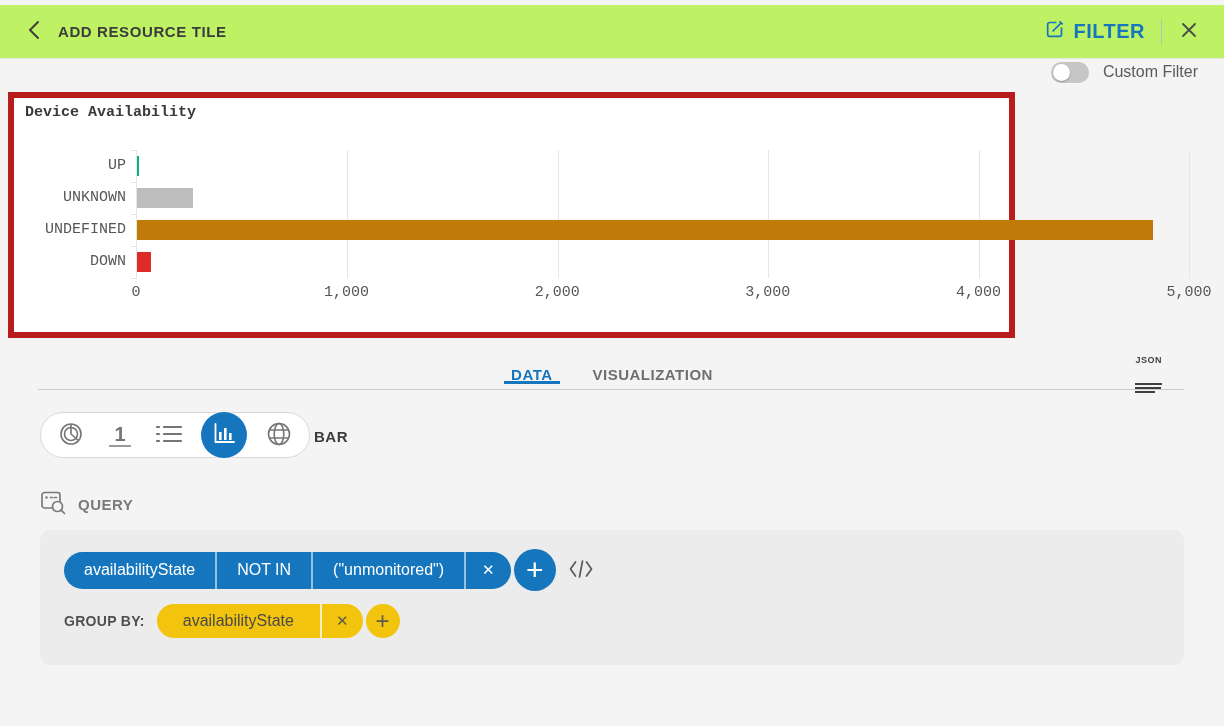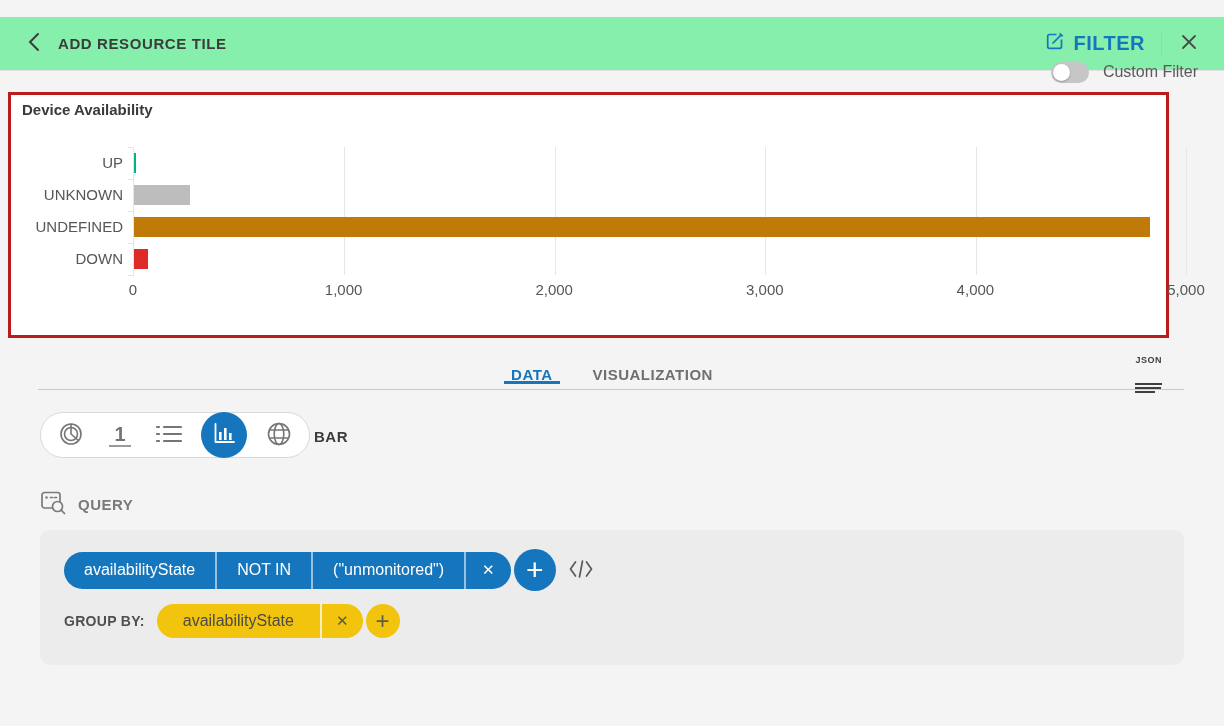--- a/index.html
+++ b/index.html
@@ -6,22 +6,22 @@
   html,body { width:1224px; height:726px; }
   body {
     font-family:"Liberation Sans", sans-serif;
     background:#f4f4f4;
     position:relative;
     overflow:hidden;
     color:#3c3c3c;
   }
   
   .hdr {
-    position:absolute; top:17px; left:0; right:0; height:54px;
-    background:#86efac; border-bottom:1px solid #e4e4e4;
+    position:absolute; top:5px; left:0; right:0; height:54px;
+    background:#bef264; border-bottom:1px solid #e4e4e4;
     display:flex; align-items:center; justify-content:space-between;
     padding:0 24px;
   }
   .hdr-left { display:flex; align-items:center; gap:14px; }
   .back-btn { background:none; border:none; cursor:pointer; display:flex; align-items:center; padding:2px; }
   .dlg-title { font-size:15px; font-weight:700; letter-spacing:.6px; color:#3c3c3c; }
   .hdr-right { display:flex; align-items:center; gap:16px; }
   .filter-btn {
     background:none; border:none; cursor:pointer;
     display:flex; align-items:center; gap:8px;
@@ -41,22 +41,22 @@
     position:relative; cursor:pointer; border:none;
   }
   .toggle .knob {
     position:absolute; left:2px; top:2px; width:17px; height:17px;
     border-radius:50%; background:#ffffff; box-shadow:0 1px 2px rgba(0,0,0,.25);
   }
   .cf-label { font-size:16px; color:#5a5a5a; }
 
   
   .tile-panel {
-    position:absolute; left:8px; top:92px; width:1161px; height:246px;
-    background:#ffffff; border:3px solid #b91c1c;
+    position:absolute; left:8px; top:92px; width:1007px; height:246px;
+    background:#ffffff; border:6px solid #b91c1c;font-family:Liberation Mono, monospace;
   }
   .tile-title {
     position:absolute; left:11px; top:6px;
     font-size:15px; font-weight:700; color:#3a3a3a;
   }
   .plot {
     position:absolute; left:122px; top:52px; width:1053px; height:128px;
     border-left:1px solid #e6e6e6;
   }
   .gridline { position:absolute; top:0; bottom:0; width:1px; background:#e6e6e6; }

